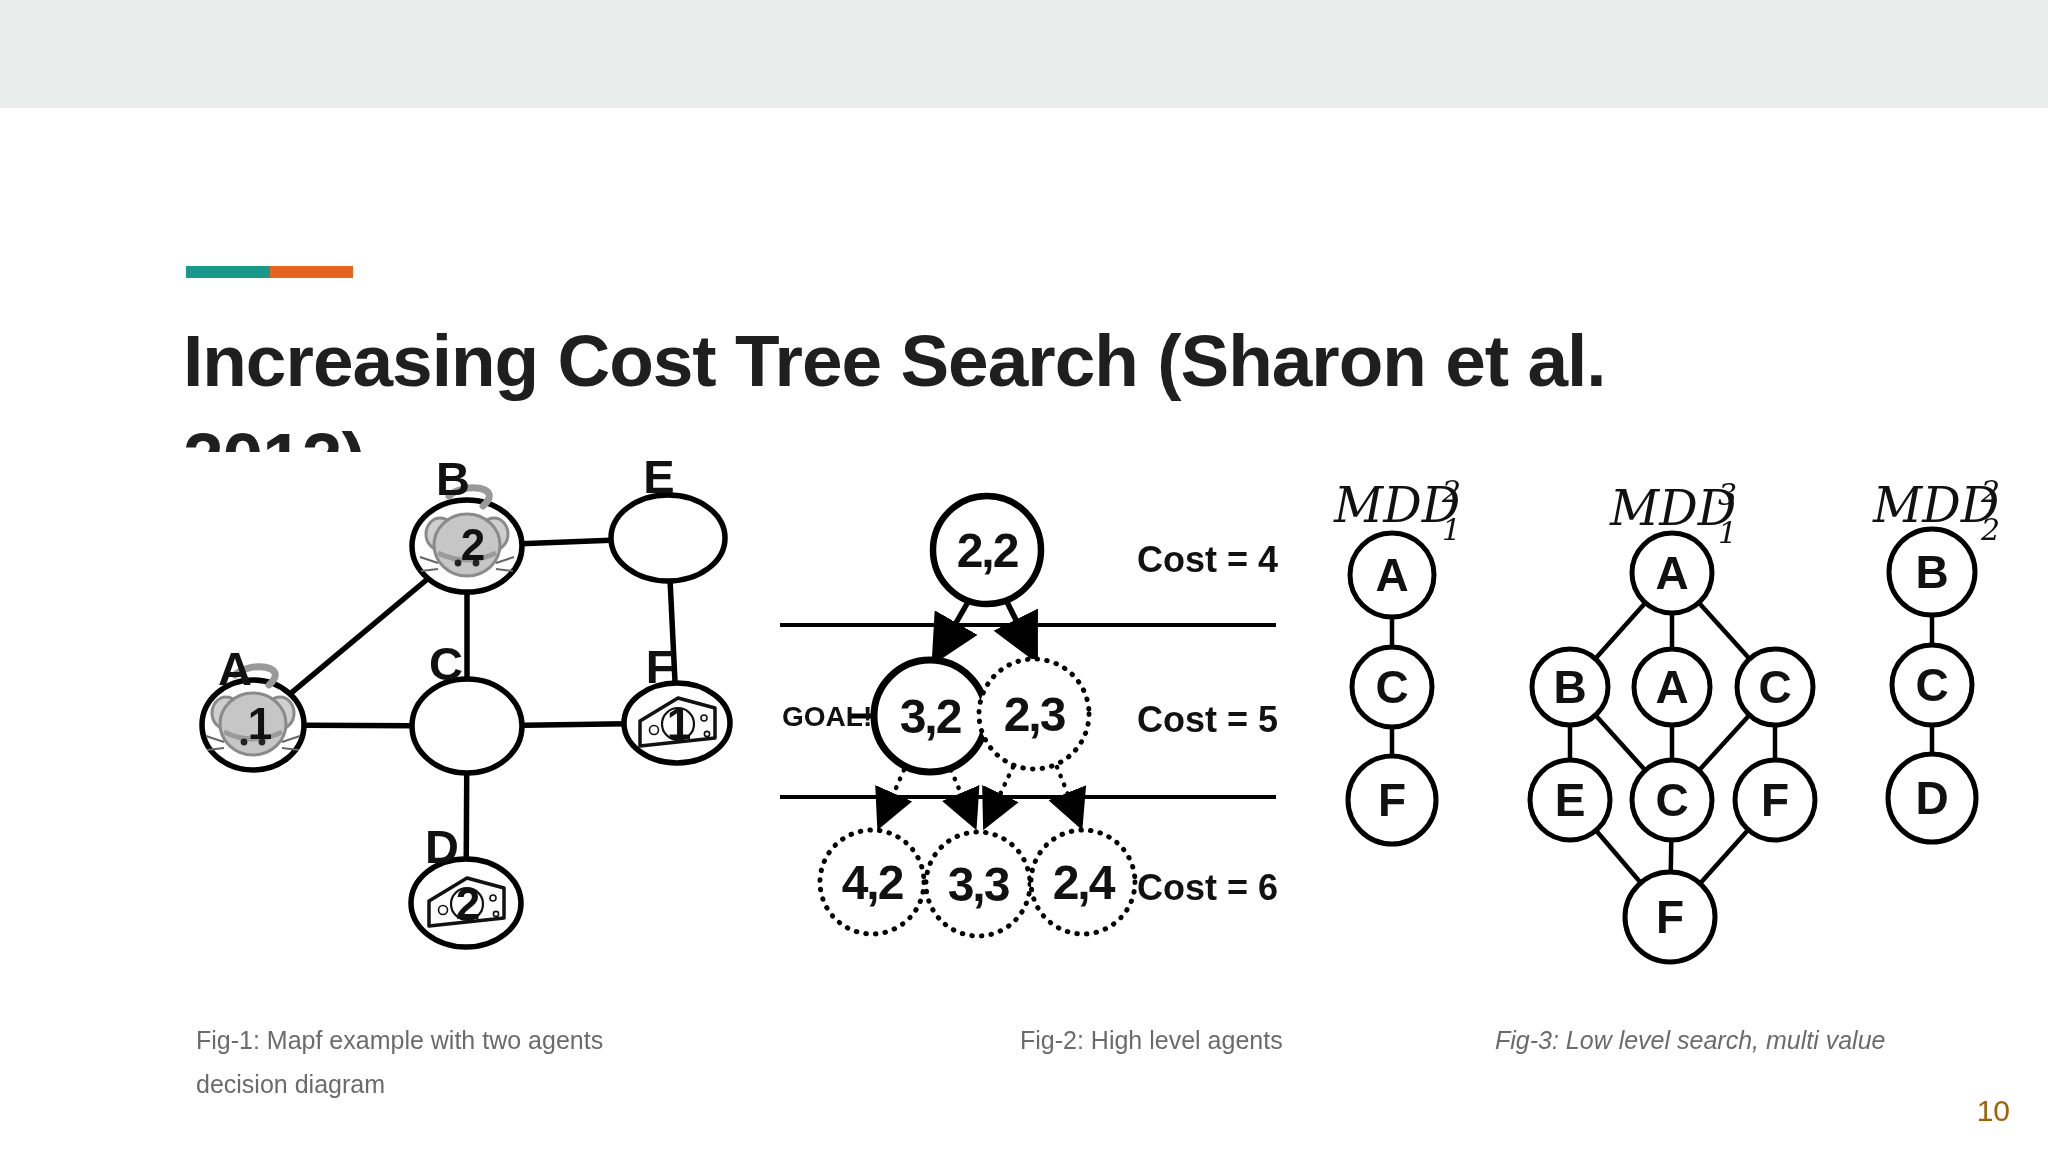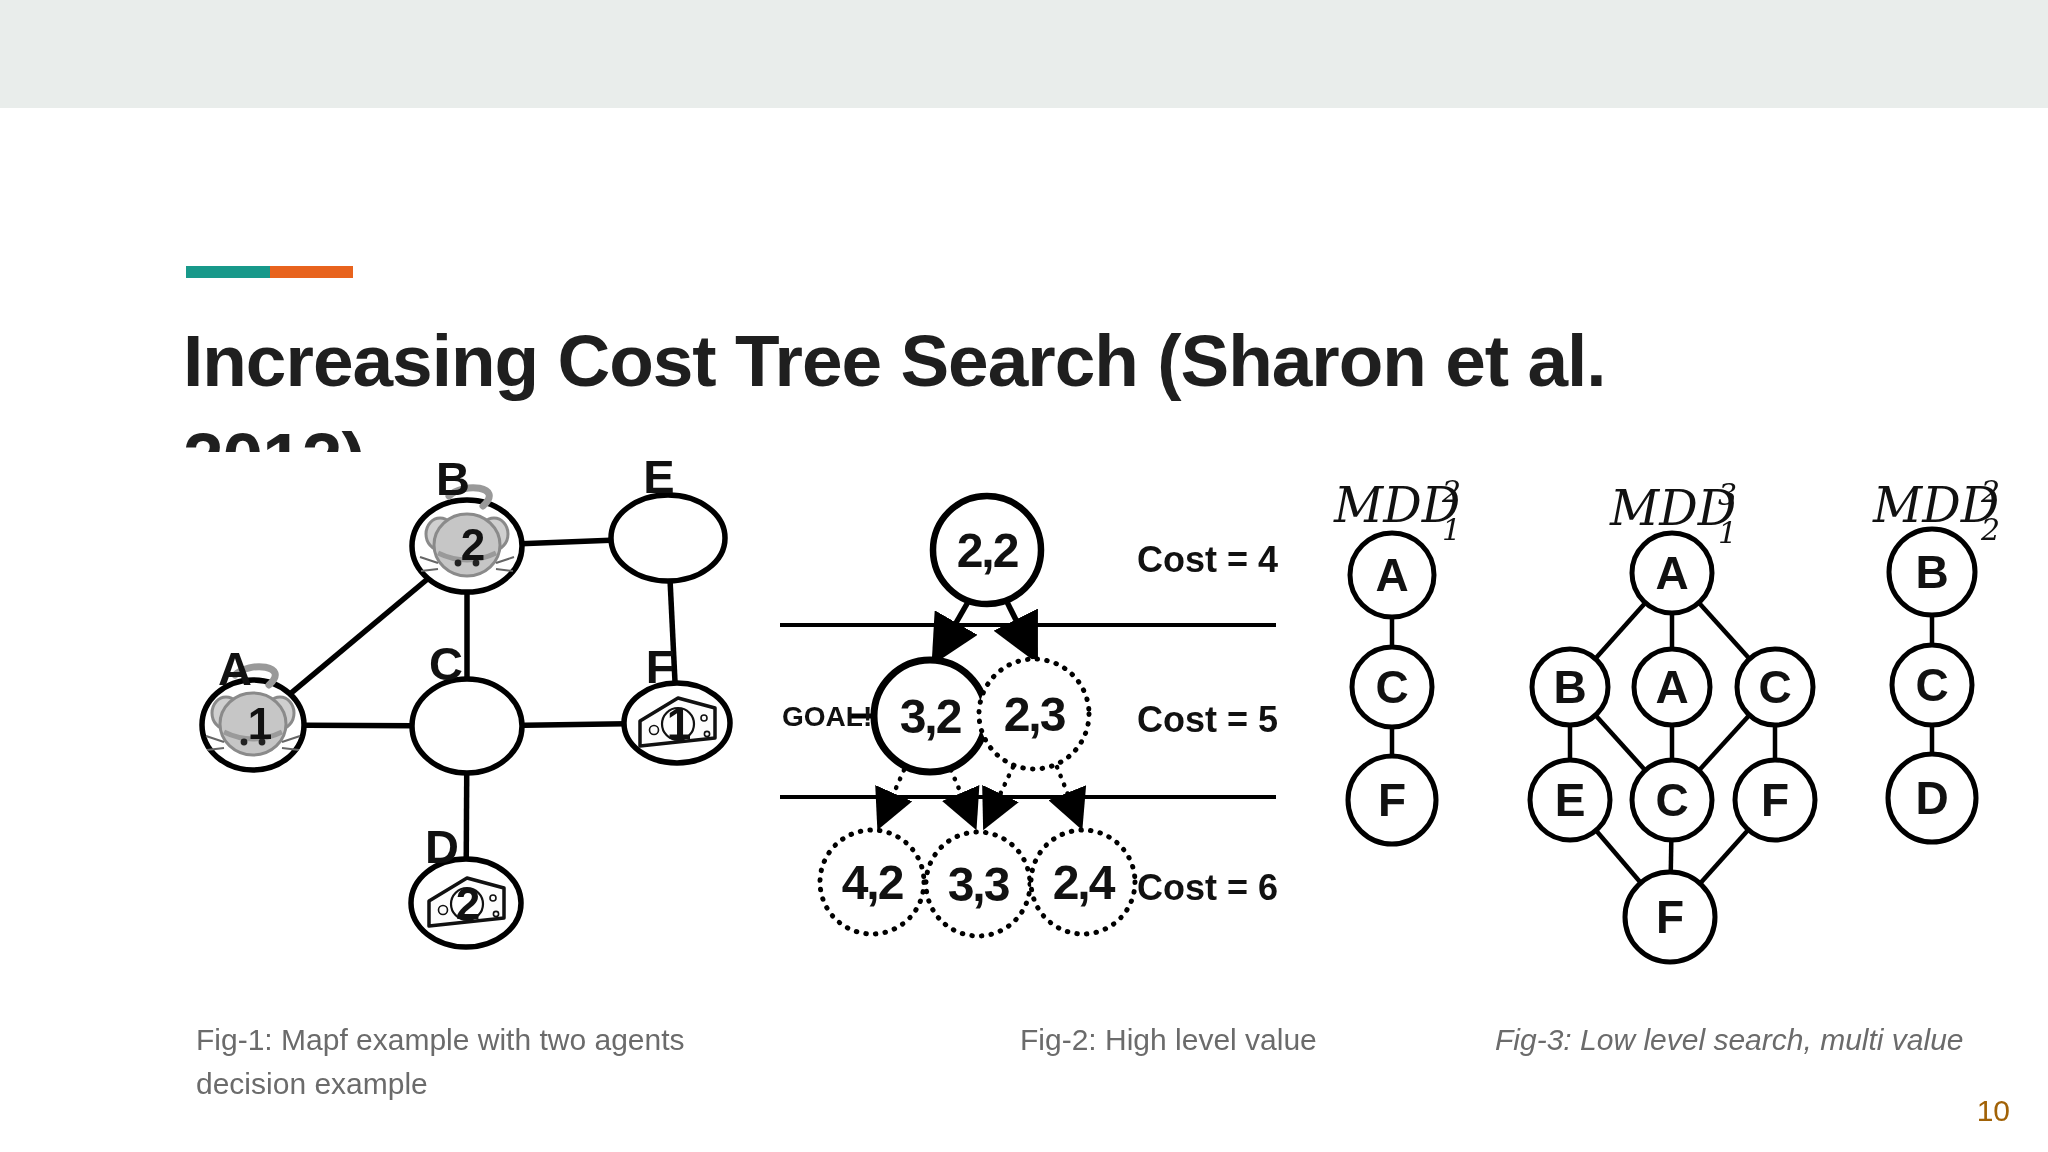--- a/index.html
+++ b/index.html
@@ -14,21 +14,21 @@
   .accent-bar{position:absolute;top:266px;left:186px;width:167px;height:12px;display:flex;}
   .accent-teal{width:84px;height:12px;background:var(--teal);}
   .accent-orange{width:83px;height:12px;background:var(--orange);}
   .title-wrap{position:absolute;left:183px;top:312px;width:1700px;height:140px;overflow:hidden;}
   .title-line{display:block;white-space:nowrap;font-size:73px;line-height:98px;font-weight:700;
     color:var(--title-color);letter-spacing:-1px;}
   .fig{position:absolute;}
   .fig1{left:150px;top:448px;width:620px;height:570px;}
   .fig2{left:770px;top:460px;width:520px;height:520px;}
   .fig3{left:1320px;top:460px;width:728px;height:520px;}
-  .caption{position:absolute;font-size:30px;line-height:44px;color:var(--caption-color);}
+  .caption{position:absolute;font-size:25px;line-height:44px;color:var(--caption-color);}
   .cap1{left:196px;top:1018px;width:600px;}
   .cap2{left:1020px;top:1018px;white-space:nowrap;}
   .cap3{left:1495px;top:1018px;white-space:nowrap;font-style:italic;}
   .page-num{position:absolute;left:1930px;top:1094px;width:80px;text-align:right;
     font-size:30px;color:#a16207;}
   svg text{font-family:"Liberation Sans",sans-serif;}
   .node-letter{font-weight:700;font-size:46px;fill:#111;}
   .graph-label{font-weight:700;font-size:47px;fill:#111;}
   .tree-val{font-weight:700;font-size:48px;fill:#111;letter-spacing:-2px;}
   .cost-label{font-weight:700;font-size:36px;fill:#111;}
@@ -232,20 +232,20 @@
       <g text-anchor="middle">
         <text class="node-letter" x="612" y="128">B</text>
         <text class="node-letter" x="612" y="241">C</text>
         <text class="node-letter" x="612" y="354">D</text>
       </g>
     </g>
   </svg>
 
   <div class="caption cap1">
     <span style="display:block">Fig-1: Mapf example with two agents</span>
-    <span style="display:block">decision example</span>
+    <span style="display:block">decision diagram</span>
   </div>
-  <div class="caption cap2">Fig-2: High level value</div>
+  <div class="caption cap2">Fig-2: High level agents</div>
   <div class="caption cap3">Fig-3: Low level search, multi value</div>
 
   <div class="page-num">10</div>
 
 </div>
 
 </body></html>

